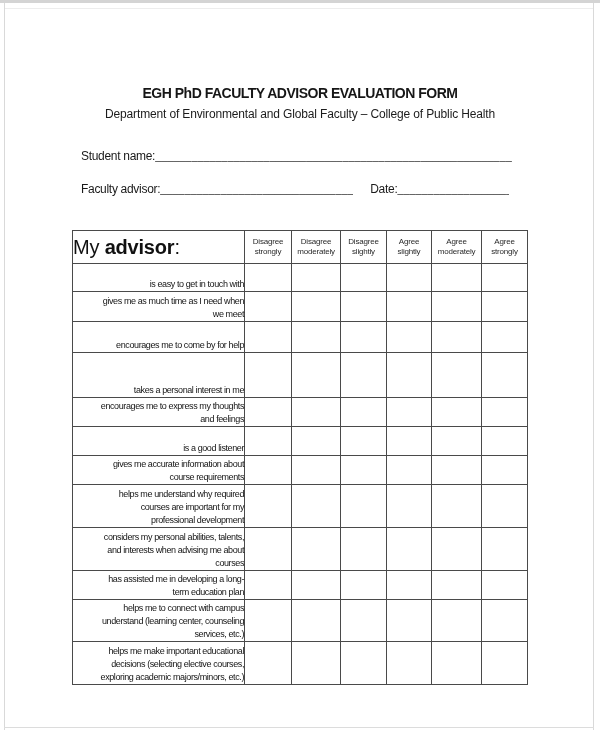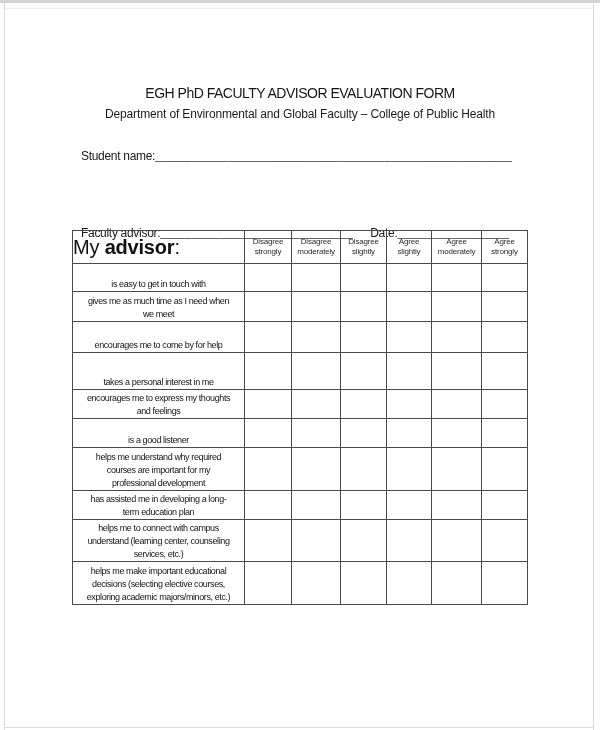--- a/index.html
+++ b/index.html
@@ -11,30 +11,30 @@
   .page{position:absolute;inset:0;background:#ffffff;}
   
   .edge-top{position:absolute;left:0;top:0;width:600px;height:3px;background:#d4d4d4;}
   .edge-top-inner{position:absolute;left:5px;top:8px;width:589px;height:1px;background:#ededed;}
   .edge-left{position:absolute;left:4px;top:3px;width:1px;height:727px;background:#d9d9d9;}
   .edge-right{position:absolute;left:593px;top:3px;width:1px;height:727px;background:#d9d9d9;}
   .edge-bottom{position:absolute;left:4px;top:727px;width:590px;height:1px;background:#dcdcdc;}
 
   .title{
     position:absolute;left:0;right:0;top:85px;text-align:center;
-    font-size:14px;font-weight:normal;letter-spacing:-0.5px;color:#161616;
+    font-size:14px;font-weight:bold;letter-spacing:-0.5px;color:#161616;
   }
   .subtitle{
     position:absolute;left:0;right:0;top:107px;text-align:center;
     font-size:12px;letter-spacing:-0.15px;color:#1c1c1c;
   }
 
   .field-line{position:absolute;display:flex;align-items:baseline;}
   .field-line.student{left:81px;top:149px;width:431px;}
-  .field-line.faculty{left:81px;top:182px;width:428px;margin-top:44px;}
+  .field-line.faculty{left:81px;top:182px;width:428px;}
   .flabel{font-size:12px;letter-spacing:-0.3px;white-space:pre;flex:none;color:#1a1a1a;}
   .fill{
     font-size:10.5px;letter-spacing:0.2px;white-space:nowrap;overflow:hidden;
     color:#2a2a2a;flex:1 1 auto;min-width:0;height:15px;
   }
   .advisor-fill{flex:0 0 193px;}
   .fgap{flex:0 0 17px;}
   .date-fill{flex:1 1 auto;}
 
   table.eval{
@@ -47,25 +47,25 @@
     font-size:20px;letter-spacing:-0.2px;padding:6px 2px 2px 7px;
     vertical-align:middle;color:#111;
   }
   td.hlabel .b{font-weight:bold;}
   td.chead{
     font-size:8px;line-height:10px;letter-spacing:-0.2px;text-align:center;
     vertical-align:middle;white-space:pre-line;color:#2a2a2a;border-radius:9px;
   }
   td.stmt{
     font-size:9px;line-height:13px;letter-spacing:-0.4px;
-    text-align:center;vertical-align:bottom;
+    text-align:right;vertical-align:bottom;
     padding:1px 3px 2px 7px;white-space:pre-line;color:#141414;
   }
   td.rate{background:#ffffff;}
-  tr.rh27{height:37px;} tr.rh28{height:28px;} tr.rh29{height:29px;}
+  tr.rh27{height:45px;} tr.rh28{height:28px;} tr.rh29{height:29px;}
   tr.rh30{height:30px;padding-left:8px;} tr.rh31{height:31px;}
   tr.rh42{height:42px;} tr.rh43{height:43px;}
 </style>
 </head>
 <body>
 
 <div class="page">
   <div class="edge-top"></div>
   <div class="edge-top-inner"></div>
   <div class="edge-left"></div>
@@ -164,31 +164,52 @@
       </tr>
       <tr class="rh29">
         <td class="stmt">is a good listener</td>
         <td class="rate"></td>
           <td class="rate"></td>
           <td class="rate"></td>
           <td class="rate"></td>
           <td class="rate"></td>
           <td class="rate"></td>
       </tr>
+      <tr class="rh29">
+        <td class="stmt">gives me accurate information about
+course requirements</td>
+        <td class="rate"></td>
+          <td class="rate"></td>
+          <td class="rate"></td>
+          <td class="rate"></td>
+          <td class="rate"></td>
+          <td class="rate"></td>
+      </tr>
       <tr class="rh43">
         <td class="stmt">helps me understand why required
 courses are important for my
 professional development</td>
         <td class="rate"></td>
           <td class="rate"></td>
           <td class="rate"></td>
           <td class="rate"></td>
           <td class="rate"></td>
           <td class="rate"></td>
       </tr>
+      <tr class="rh43">
+        <td class="stmt">considers my personal abilities, talents,
+and interests when advising me about
+courses</td>
+        <td class="rate"></td>
+          <td class="rate"></td>
+          <td class="rate"></td>
+          <td class="rate"></td>
+          <td class="rate"></td>
+          <td class="rate"></td>
+      </tr>
       <tr class="rh29">
         <td class="stmt">has assisted me in developing a long-
 term education plan</td>
         <td class="rate"></td>
           <td class="rate"></td>
           <td class="rate"></td>
           <td class="rate"></td>
           <td class="rate"></td>
           <td class="rate"></td>
       </tr>

